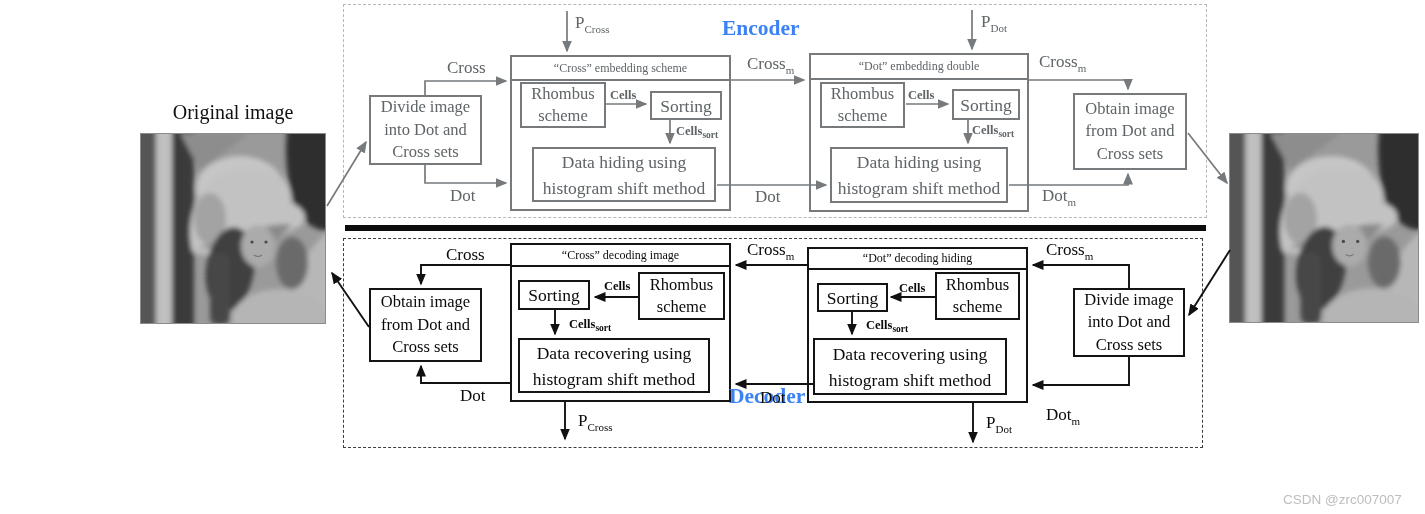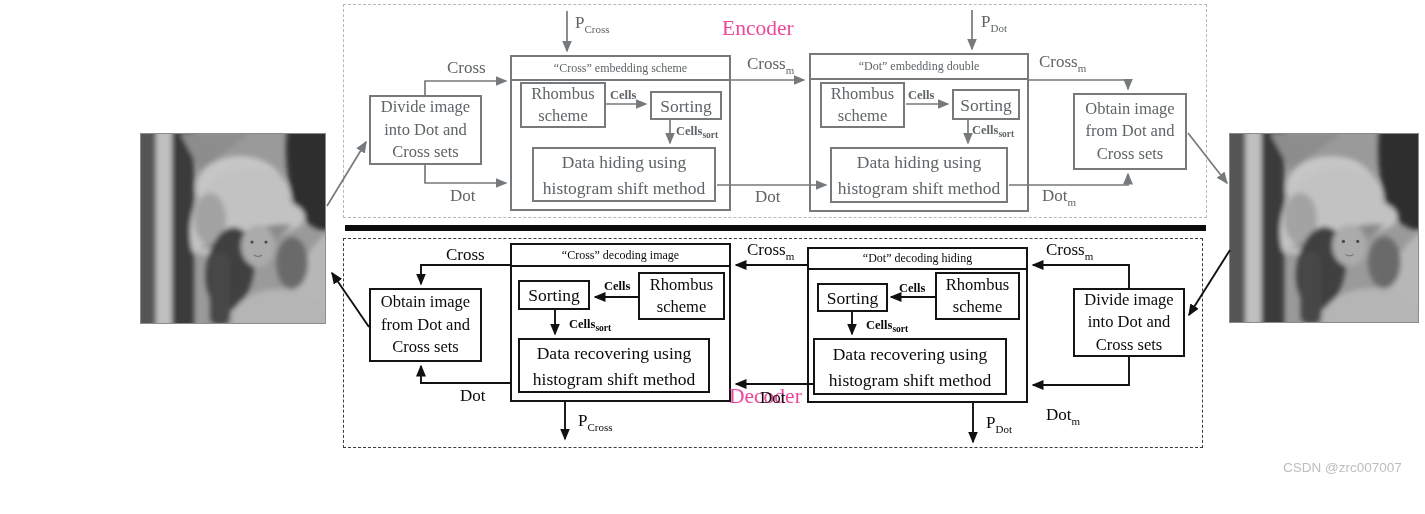--- a/index.html
+++ b/index.html
@@ -29,21 +29,21 @@
   .ln{line-height:22.5px;font-size:16.5px;}
   .ln.big{line-height:26px;font-size:17.5px;}
 
   
   .lbl{position:absolute;z-index:4;font-size:17px;white-space:nowrap;}
   .lbl.gray{color:#5f6467;}
   .lbl.blk{color:#0a0a0a;}
   .lbl .sub{font-size:11px;position:relative;top:5px;}
   .lbl.cells{font-size:12.5px;font-weight:bold;}
   .lbl.cells .sub{font-size:9.5px;top:3px;}
-  .title{position:absolute;z-index:4;font-weight:normal;font-size:21.5px;color:#ec4899;}
+  .title{position:absolute;z-index:4;font-weight:bold;font-size:21.5px;color:#3b82f6;}
   .side-label{position:absolute;z-index:4;font-size:20px;color:#111;text-align:center;}
 
   
   svg.lena{position:absolute;z-index:1;}
 
   
   .caption{position:absolute;z-index:4;font-size:19.5px;color:#0d0d0d;white-space:nowrap;}
   .caption .cap-tag{margin-right:15px;}
   .watermark{position:absolute;z-index:4;font-family:"Liberation Sans",sans-serif;
       font-size:13.5px;color:#bdbdbd;white-space:nowrap;}
@@ -141,20 +141,21 @@
       <path marker-end="url(#ab)" d="M565,402 L565,439"></path>
       <path marker-end="url(#ab)" d="M973,403 L973,442"></path>
     </g>
   </svg>
 
   
   <div class="title" style="left:722px;top:16px;">Encoder</div>
   <div class="title" style="left:729px;top:384px;">Decoder</div>
 
   
+  <div class="side-label" style="left:140px;top:101px;width:186px;">Original image</div>
 
   
   <div class="bx gray" style="left:369px;top:95px;width:113px;height:70px;">
     <div class="ln">Divide image</div>
     <div class="ln">into Dot and</div>
     <div class="ln">Cross sets</div>
   </div>
 
   <div class="bx gray scheme" style="left:510px;top:55px;width:221px;height:156px;">
     <div class="scheme-header" style="height:24px;">“Cross” embedding scheme</div>
@@ -284,15 +285,15 @@
   <div class="lbl blk cells" style="left:604px;top:279px;">Cells</div>
   <div class="lbl blk cells" style="left:569px;top:317px;">
     <span>Cells</span><span class="sub">sort</span>
   </div>
   <div class="lbl blk cells" style="left:899px;top:281px;">Cells</div>
   <div class="lbl blk cells" style="left:866px;top:318px;">
     <span>Cells</span><span class="sub">sort</span>
   </div>
 
   
-  <div class="watermark" style="left:1283px;top:460px;">CSDN @zrc007007</div>
+  <div class="watermark" style="left:1283px;top:492px;">CSDN @zrc007007</div>
 
 </div>
 
 </body></html>

